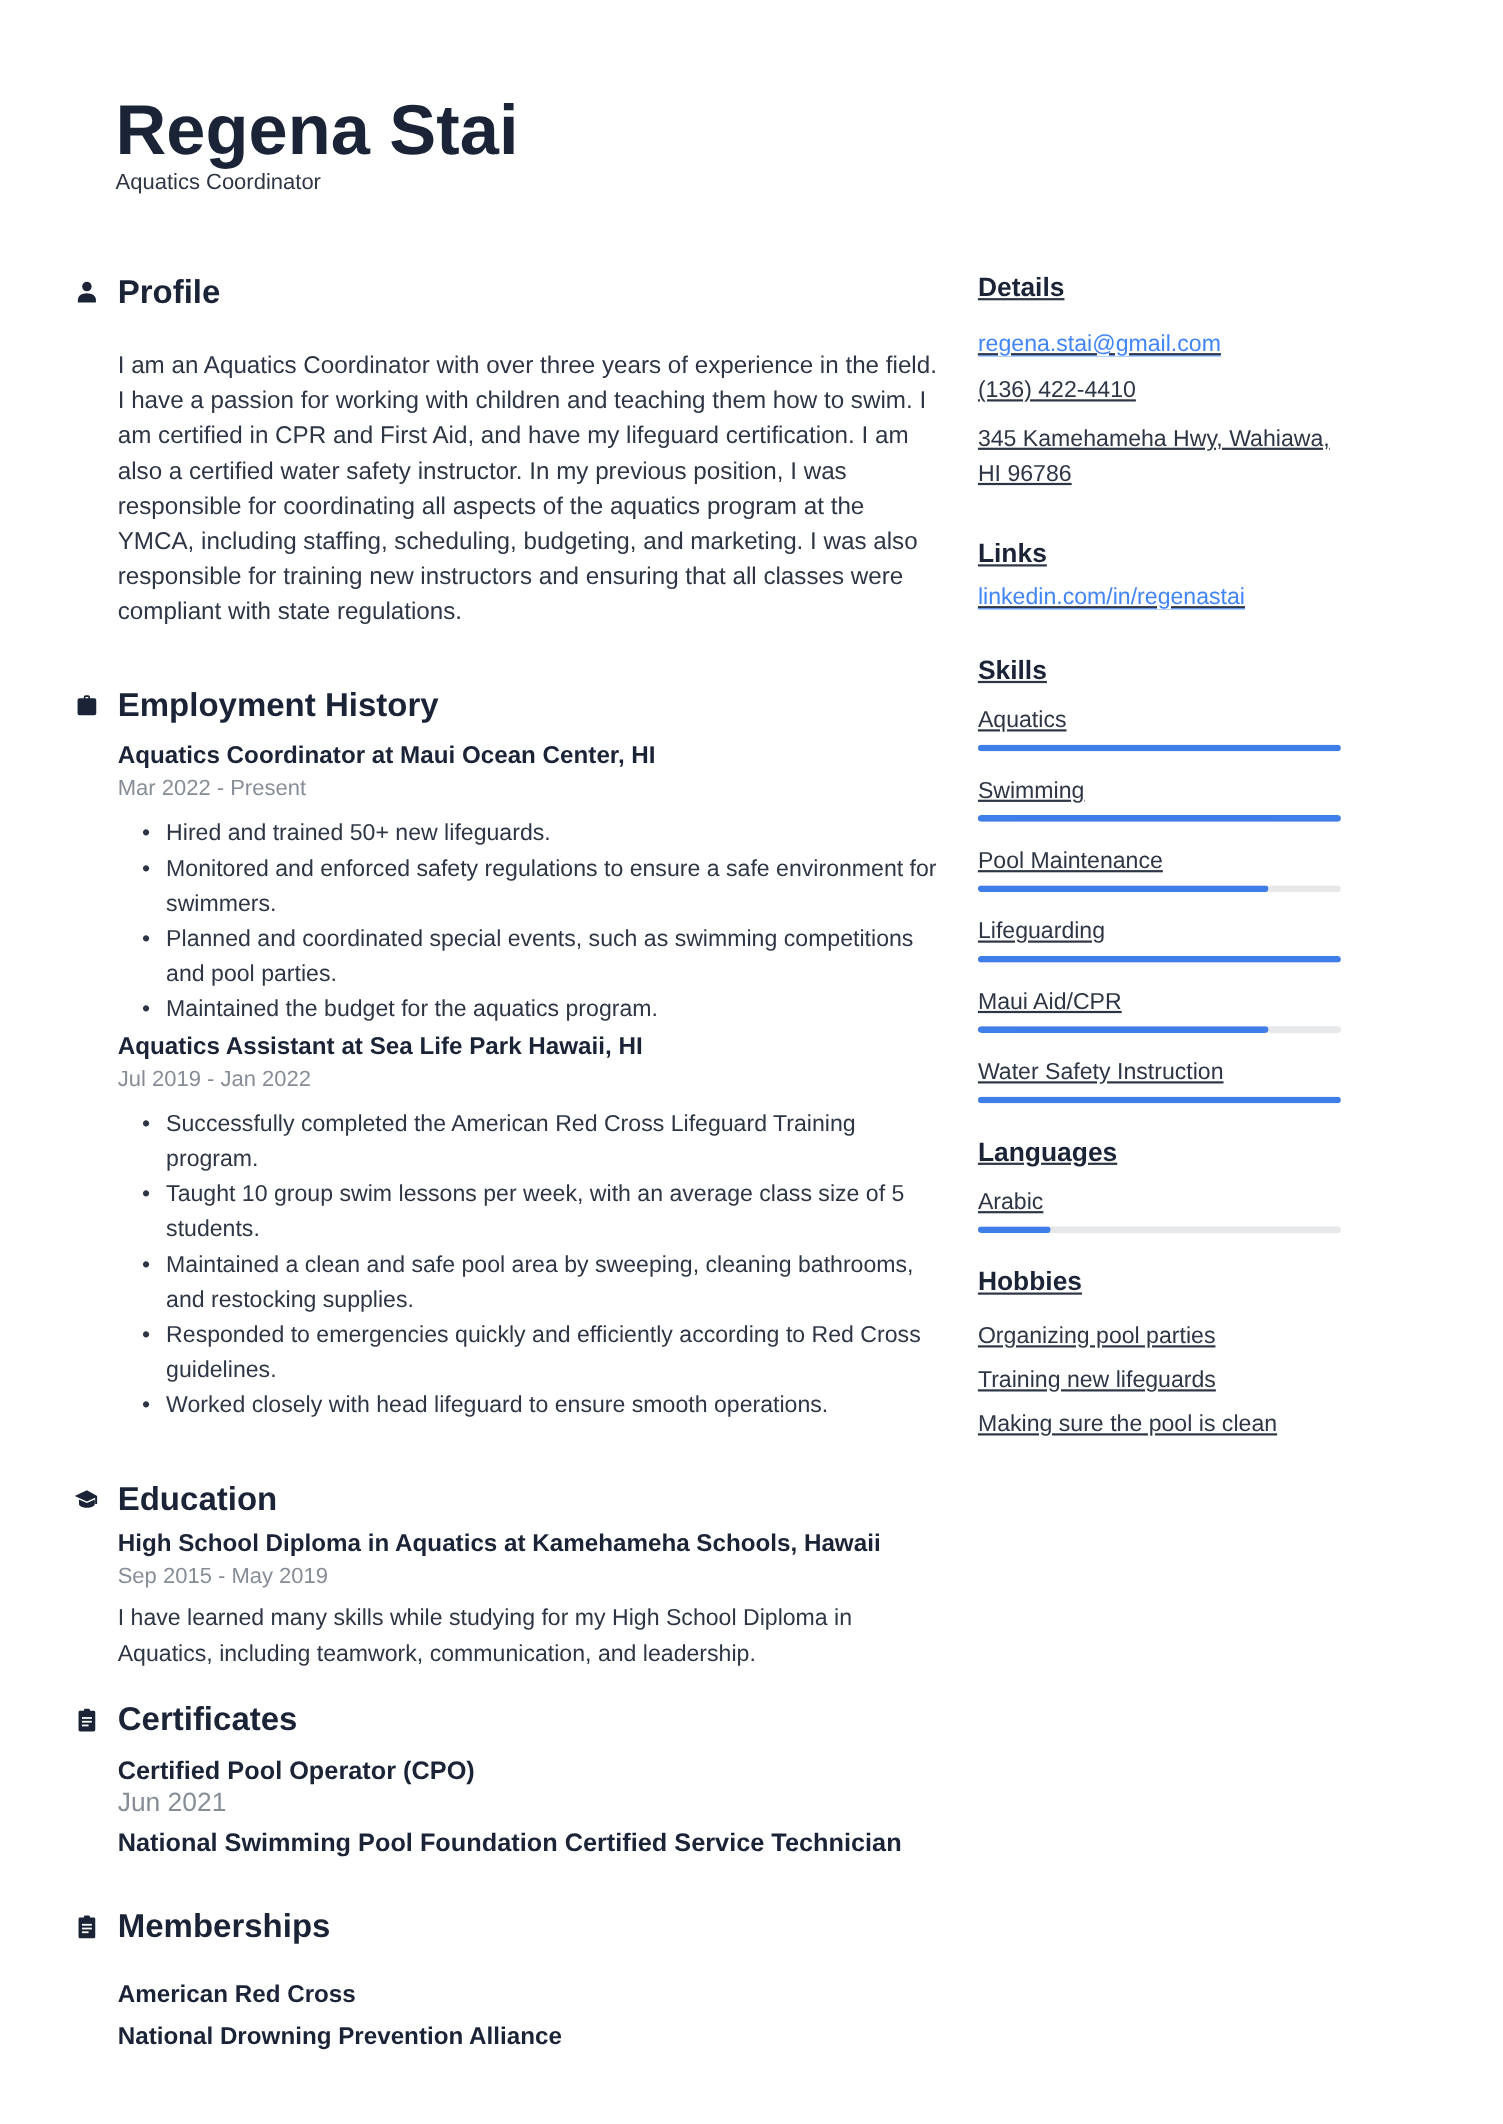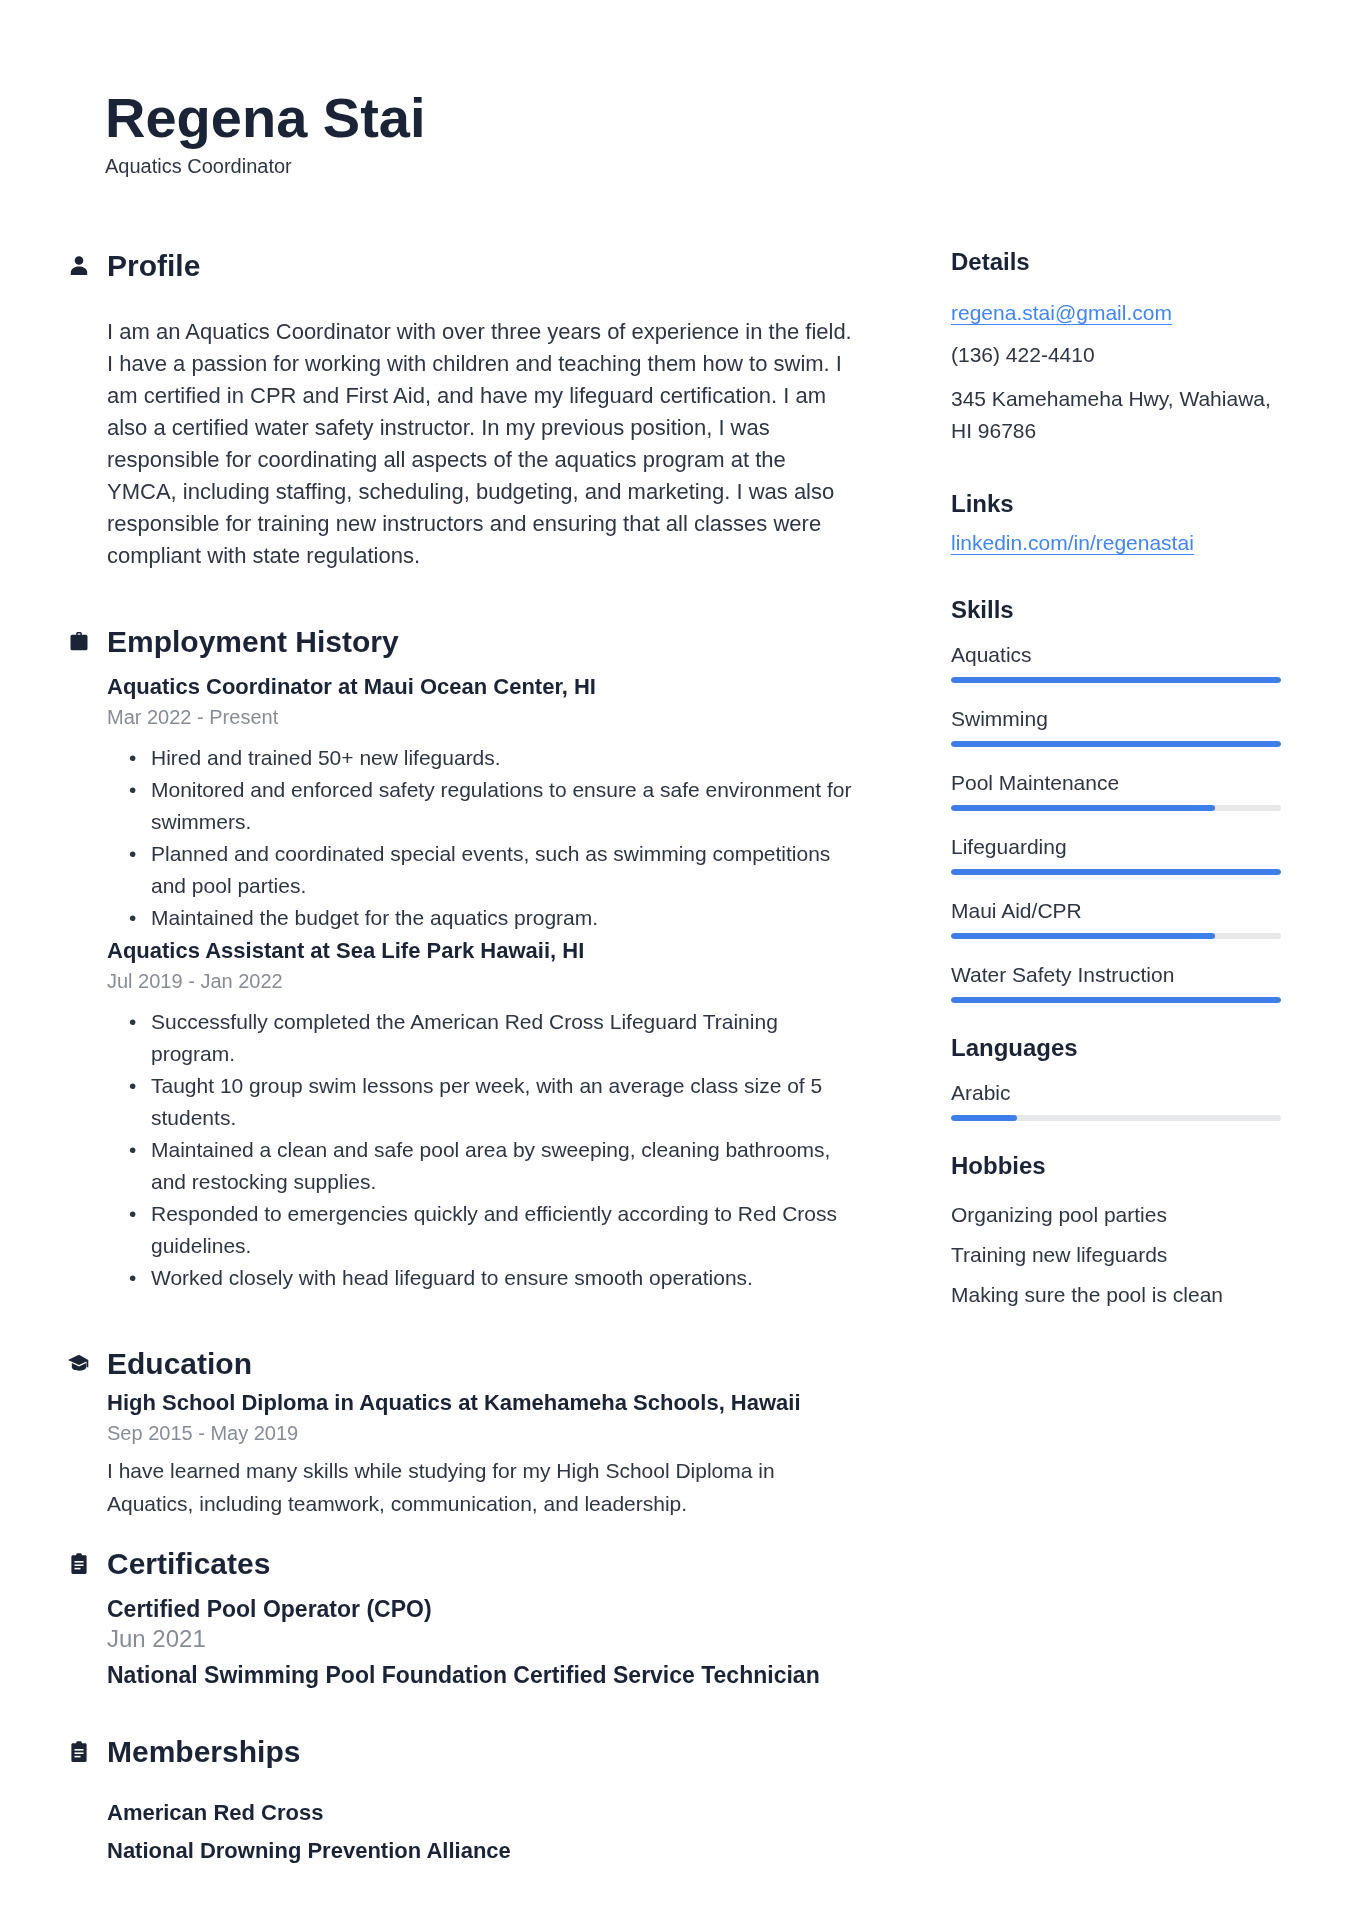--- a/index.html
+++ b/index.html
@@ -4,25 +4,25 @@
 <style>
   html,body { margin:0; padding:0; background:#ffffff; }
   body {
     width:1366px; min-height:1931px;
     font-family:"Liberation Sans","DejaVu Sans",sans-serif;
     color:#2e3645;
     -webkit-font-smoothing:antialiased;
   }
   .page { display:flex; box-sizing:border-box; padding:88px 40px 40px 67px; }
   .main { width:793px; flex:none; }
-  .sidebar { width:330px; flex:none; margin-left:91px; padding-top:159px; box-sizing:border-box; }
+  .sidebar { width:330px; flex:none; margin-left:29px; padding-top:159px; box-sizing:border-box;text-decoration:underline; }
 
   
   .header { margin-left:38px; }
-  .name { font-size:56px; font-weight:700; color:#1b2437; line-height:60px; margin:0; }
+  .name { font-size:64px; font-weight:700; color:#1b2437; line-height:60px; margin:0; }
   .subtitle { font-size:20px; line-height:28px; margin-top:4px; color:#2e3645; }
 
   
   .section { margin-top:52px; }
   .section.profile-sec { margin-top:68px; }
   .section.certificates-sec { margin-top:26px; }
   .section.memberships-sec { margin-top:44px; }
   .sec-head { display:flex; align-items:center; gap:16px; }
   .sec-icon { width:24px; height:24px; flex:none; }
   .sec-icon svg { width:24px; height:24px; fill:#1b2437; display:block; }

